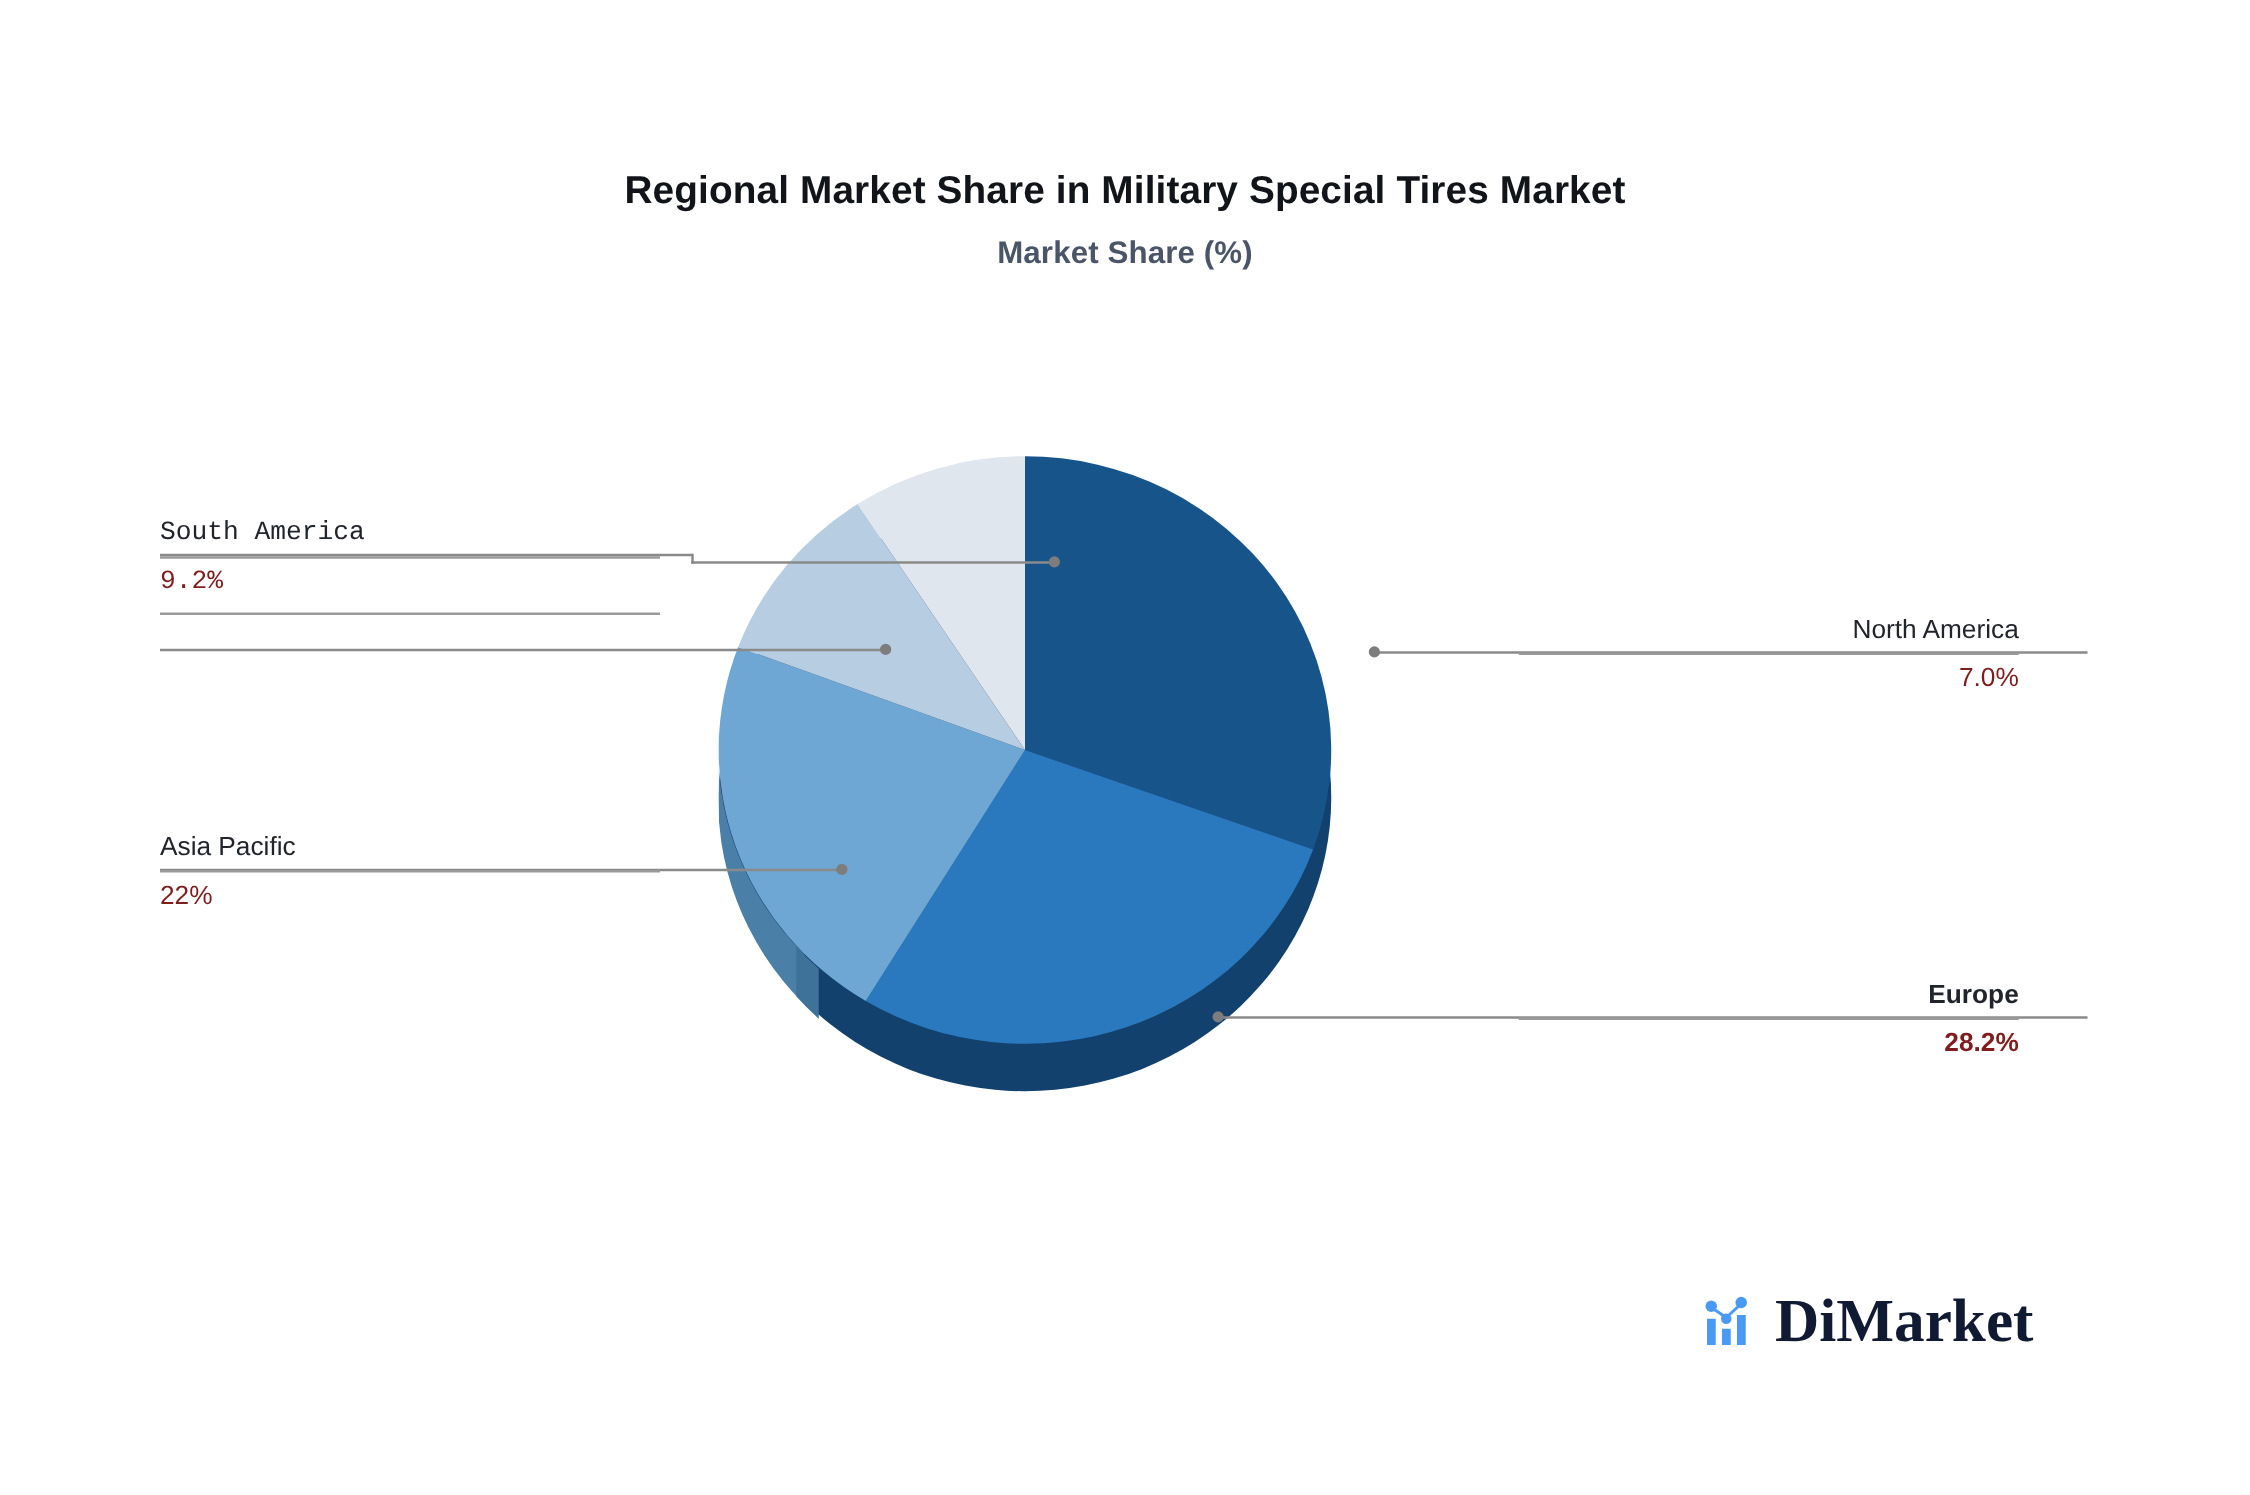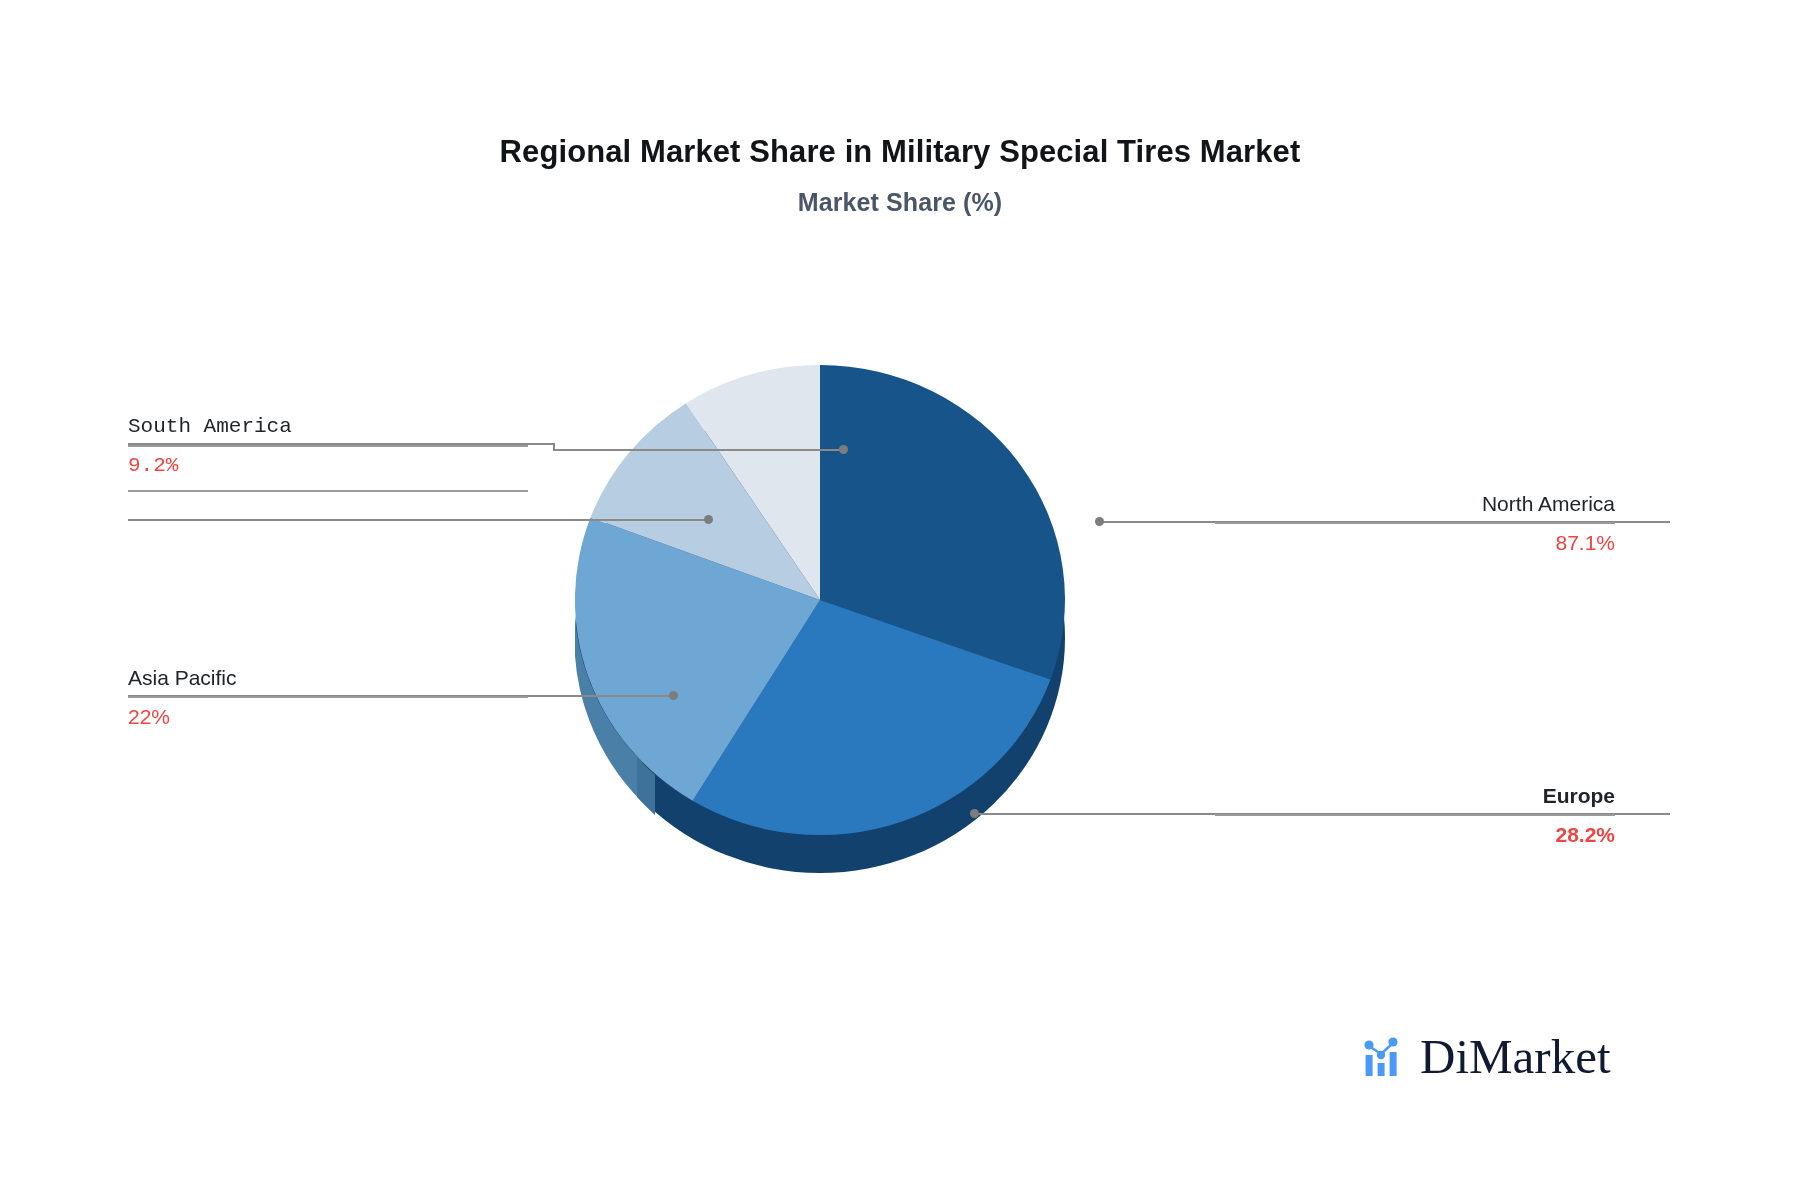--- a/index.html
+++ b/index.html
@@ -62,21 +62,21 @@
     white-space: nowrap;
   }
   .callout .rule {
     height: 2px;
     background: #9a9a9a;
     margin: 3px 0 4px 0;
     width: 100%;
   }
   .callout .val {
     font-size: 21px;
-    color: #ef4444;
+    color: #7f1d1d;
     line-height: 30px;
     white-space: nowrap;
   }
   .callout.left { text-align: left; left: 128px; }
   .callout.right { text-align: right; }
 
   
   #c-south  { top: 412px; font-family: Liberation Mono, monospace; }
   #c-mea    { top: 487px; }
   #c-asia   { top: 663px; }
@@ -107,21 +107,21 @@
     left: 1362px;
     top: 1032px;
     display: flex;
     align-items: center;
     gap: 10px;
   }
   #logo .mark { width: 48px; height: 48px; display: block; }
   #logo .word {
     font-family: "Liberation Serif", serif;
     font-size: 49px;
-    font-weight: normal;
+    font-weight: bold;
     color: #101a33;
     letter-spacing: 0px;
     line-height: 1;
   }
 </style>
 </head>
 <body>
 
 <div id="page">
 
@@ -187,21 +187,21 @@
 
   <div class="callout left" id="c-asia">
     <div class="name">Asia Pacific</div>
     <div class="rule"></div>
     <div class="val">22%</div>
   </div>
 
   <div class="callout right" id="c-na">
     <div class="name">North America</div>
     <div class="rule"></div>
-    <div class="val">87.1%</div>
+    <div class="val">7.0%</div>
   </div>
 
   <div class="callout right" id="c-eu">
     <div class="name">Europe</div>
     <div class="rule"></div>
     <div class="val">28.2%</div>
   </div>
 
   <div id="logo">
     <svg class="mark" viewBox="0 0 48 48">

